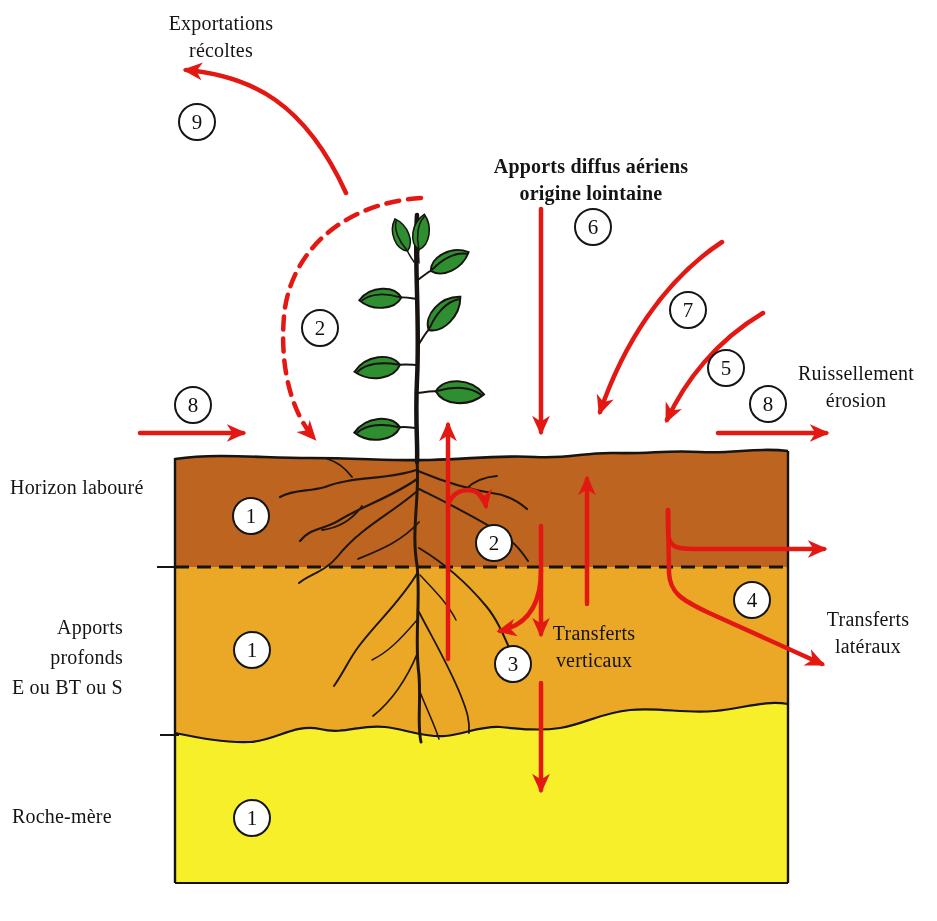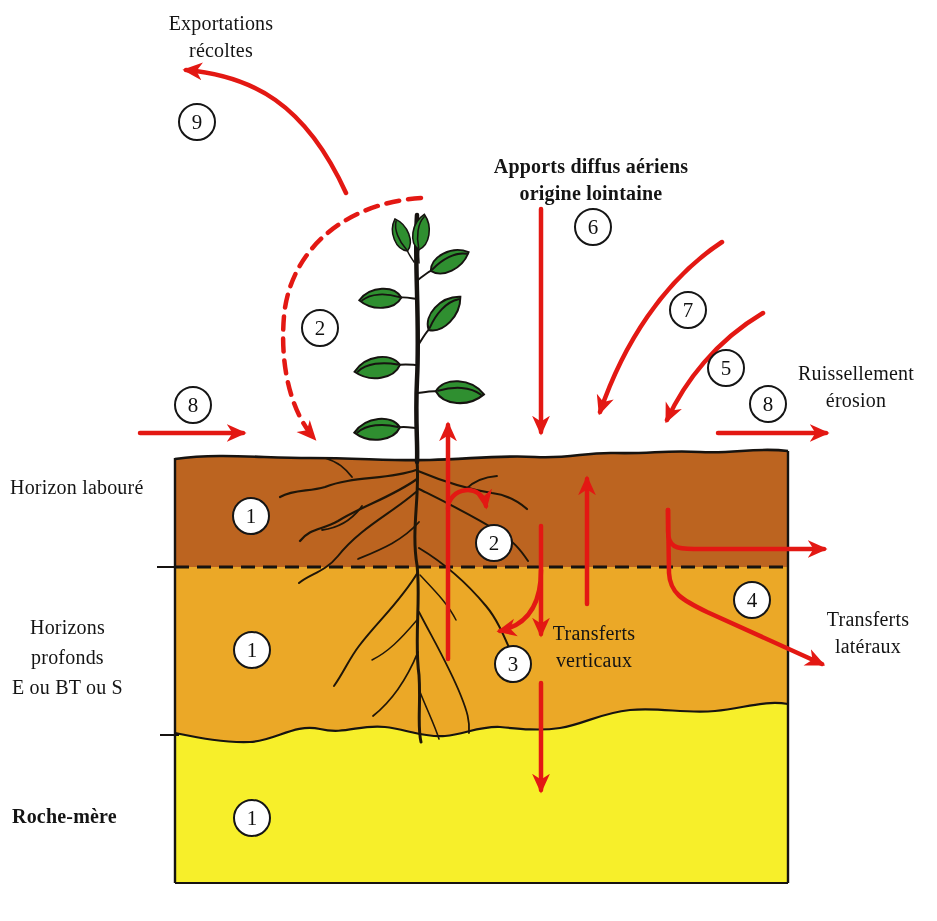--- a/index.html
+++ b/index.html
@@ -14,21 +14,21 @@
   #stage{
     position:relative;width:937px;height:921px;background:#ffffff;overflow:hidden;
     font-family:"Liberation Serif","DejaVu Serif",serif;color:#111;
   }
   #art{position:absolute;left:0;top:0;}
   .lbl{
     position:absolute;font-size:20px;line-height:27px;white-space:pre-line;
     color:#141414;letter-spacing:0.2px;
   }
   .lbl.center{transform:translateX(-50%);text-align:center;}
-  .lbl.left{text-align:center;}
+  .lbl.left{text-align:right;}
   .lbl.tall{line-height:30px;}
   .marker{
     position:absolute;width:38px;height:38px;border:2.6px solid #151515;border-radius:50%;
     background:#ffffff;display:flex;align-items:center;justify-content:center;
     font-size:21px;transform:translate(-50%,-50%);box-sizing:border-box;
   }
   
   .red-line{stroke:var(--arrow-red,#e31813);stroke-width:4.5;fill:none;stroke-linecap:round;}
   .red-dashed{stroke-dasharray:13 9;}
   .ah-fill{fill:var(--arrow-red,#e31813);}
@@ -138,24 +138,24 @@
 récoltes</div>
   <div class="lbl center" style="left:591px;top:153px;font-weight:bold;">Apports diffus aériens
 origine lointaine</div>
   <div class="lbl center" style="left:856px;top:360px;">Ruissellement
 érosion</div>
   <div class="lbl center" style="left:594px;top:620px;">Transferts
 verticaux</div>
   <div class="lbl center" style="left:868px;top:606px;">Transferts
 latéraux</div>
   <div class="lbl left" style="left:10px;top:474px;">Horizon labouré</div>
-  <div class="lbl left tall" style="left:12px;top:612px;">Horizons
+  <div class="lbl left tall" style="left:12px;top:612px;">Apports
 profonds
 E ou BT ou S</div>
-  <div class="lbl left" style="left:12px;top:803px;font-weight:bold;">Roche-mère</div>
+  <div class="lbl left" style="left:12px;top:803px;">Roche-mère</div>
 
   <div class="marker" style="left:197px;top:122px;">9</div>
   <div class="marker" style="left:320px;top:328px;">2</div>
   <div class="marker" style="left:593px;top:227px;">6</div>
   <div class="marker" style="left:688px;top:310px;">7</div>
   <div class="marker" style="left:726px;top:368px;">5</div>
   <div class="marker" style="left:768px;top:404px;">8</div>
   <div class="marker" style="left:193px;top:405px;">8</div>
   <div class="marker" style="left:251px;top:516px;">1</div>
   <div class="marker" style="left:494px;top:543px;">2</div>

